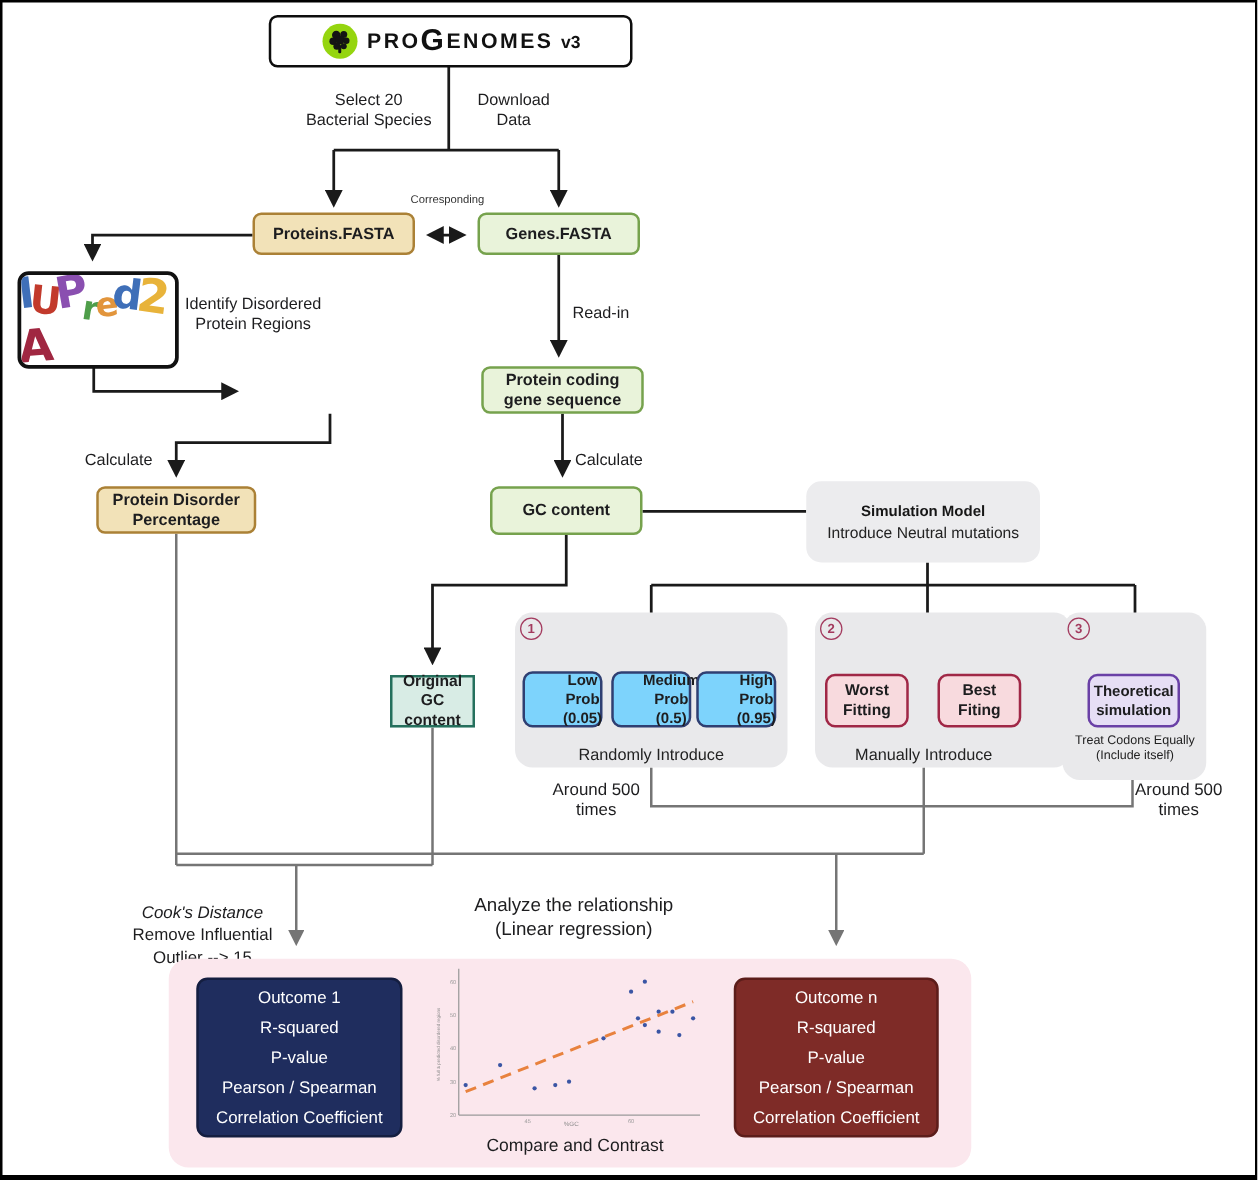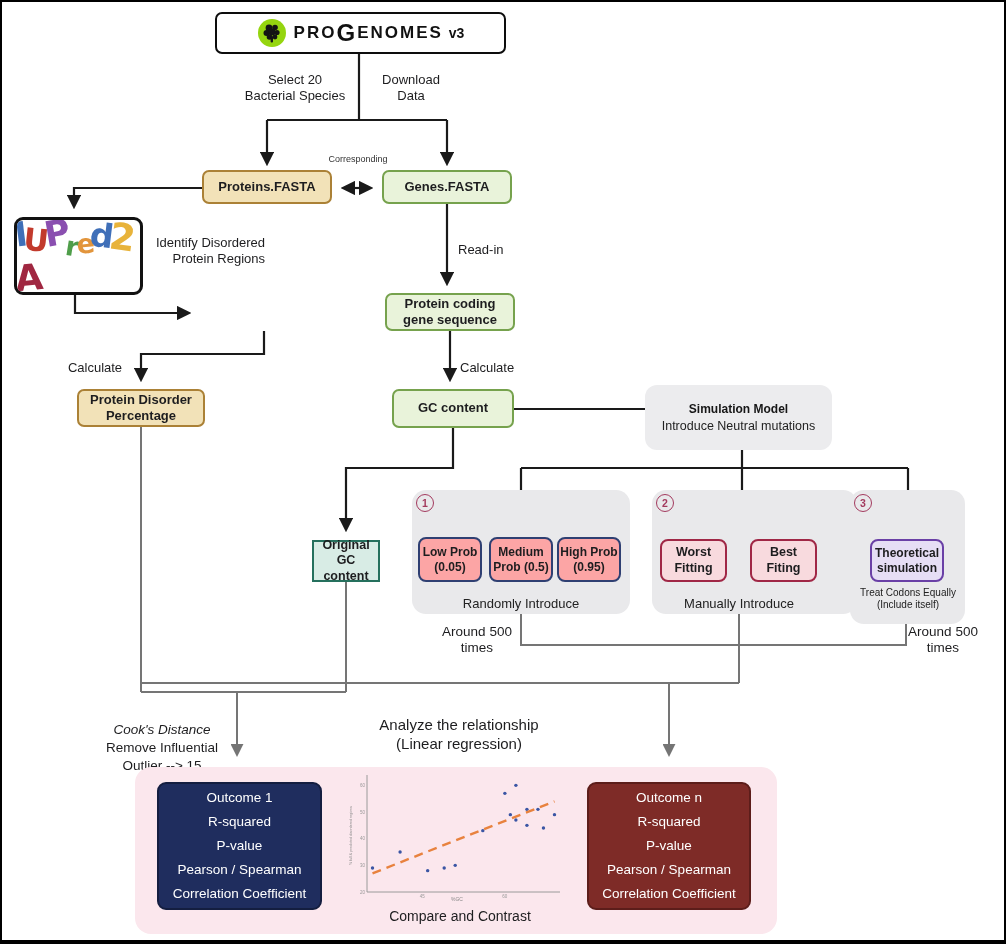--- a/index.html
+++ b/index.html
@@ -4,21 +4,21 @@
 <style>
   html,body{margin:0;padding:0;background:#fff;font-family:"Liberation Sans",sans-serif;}
   #canvas{position:relative;width:1002px;height:938px;background:#ffffff;border:2px solid #000;border-bottom:4px solid #000;overflow:hidden;}
   #wires{position:absolute;left:0;top:0;width:1006px;height:944px;pointer-events:none;}
   .node{position:absolute;display:flex;align-items:center;justify-content:center;text-align:center;
         border:2px solid #888;border-radius:7px;font-size:13px;font-weight:600;color:#1d1d1f;
         line-height:1.25;white-space:pre-line;box-sizing:border-box;}
   .tan{background:#f2e2b8;border-color:#ab8136;}
   .green{background:#e9f3da;border-color:#76a24d;}
   .teal{background:#d8ece5;border-color:#25705d;border-radius:0;}
-  .blue{background:#fca5a5;border-color:#2f3f72;font-size:12px;border-radius:8px;}
+  .blue{background:#7dd3fc;border-color:#2f3f72;font-size:12px;border-radius:8px;padding-left:32px;}
   .pinkbox{background:#f8dade;border-color:#a02746;font-size:12.5px;border-radius:8px;}
   .purple{background:#e6def5;border-color:#6a40a6;font-size:12px;border-radius:8px;}
   .lbl{position:absolute;font-size:13px;color:#1d1d1f;text-align:center;white-space:pre-line;line-height:1.22;}
   .grp{position:absolute;background:#e9e9eb;border-radius:14px;}
   .badge{position:absolute;width:16px;height:16px;border:1.6px solid #a33a5e;border-radius:50%;
          color:#a33a5e;font-size:10.5px;font-weight:700;display:flex;align-items:center;justify-content:center;background:#e9e9eb;}
   .outcome{position:absolute;border-radius:9px;color:#fff;font-size:13.5px;text-align:center;
            display:flex;align-items:center;justify-content:center;white-space:pre-line;line-height:24px;font-weight:500;}
   .logo-box{position:absolute;left:213px;top:10px;width:287px;height:38px;border:2.5px solid #0d0d0d;border-radius:7px;
             background:#fff;display:flex;align-items:center;justify-content:center;gap:7px;}
@@ -111,21 +111,21 @@
   <div class="lbl" style="left:350px;top:70px;width:118px;">Download
 Data</div>
 
   <div class="node tan" style="left:200px;top:168px;width:130px;height:34px;">Proteins.FASTA</div>
   <div class="node green" style="left:380px;top:168px;width:130px;height:34px;">Genes.FASTA</div>
   <div class="lbl" style="left:316px;top:152px;width:80px;font-size:9px;color:#333;">Corresponding</div>
 
   <div class="iupred-box">
       <span id="iupred-letters"><span style="color: rgb(63, 111, 184); font-size: 34px; transform: rotate(-7deg) translateY(-2px); margin: 0px -2px;">I</span><span style="color: rgb(194, 58, 44); font-size: 31px; transform: rotate(6deg) translateY(3px); margin: 0px -2px;">U</span><span style="color: rgb(138, 79, 176); font-size: 35px; transform: rotate(-10deg) translateY(-3px); margin: 0px -2px;">P</span><span style="color: rgb(79, 158, 74); font-size: 27px; transform: rotate(9deg) translateY(8px); margin: 0px -2px;">r</span><span style="color: rgb(226, 149, 60); font-size: 27px; transform: rotate(-6deg) translateY(5px); margin: 0px -2px;">e</span><span style="color: rgb(63, 111, 184); font-size: 33px; transform: rotate(7deg) translateY(-1px); margin: 0px -2px;">d</span><span style="color: rgb(232, 179, 58); font-size: 37px; transform: rotate(8deg) translateY(2px); margin: 0px -2px;">2</span><span style="color: rgb(160, 39, 65); font-size: 36px; transform: rotate(-5deg) translateY(0px); margin: 0px -2px;">A</span></span>
     </div>
-  <div class="lbl" style="left:138px;top:233px;width:125px;text-align:right;">Identify Disordered
+  <div class="lbl" style="left:138px;top:233px;width:125px;">Identify Disordered
 Protein Regions</div>
   <div class="lbl" style="left:48px;top:358px;width:90px;">Calculate</div>
   <div class="node tan" style="left:75px;top:387px;width:128px;height:38px;">Protein Disorder
 Percentage</div>
 
   <div class="lbl" style="left:456px;top:240px;width:70px;text-align:left;">Read-in</div>
   <div class="node green" style="left:383px;top:291px;width:130px;height:38px;">Protein coding
 gene sequence</div>
   <div class="lbl" style="left:458px;top:358px;width:90px;text-align:left;">Calculate</div>
   <div class="node green" style="left:390px;top:387px;width:122px;height:39px;">GC content</div>

